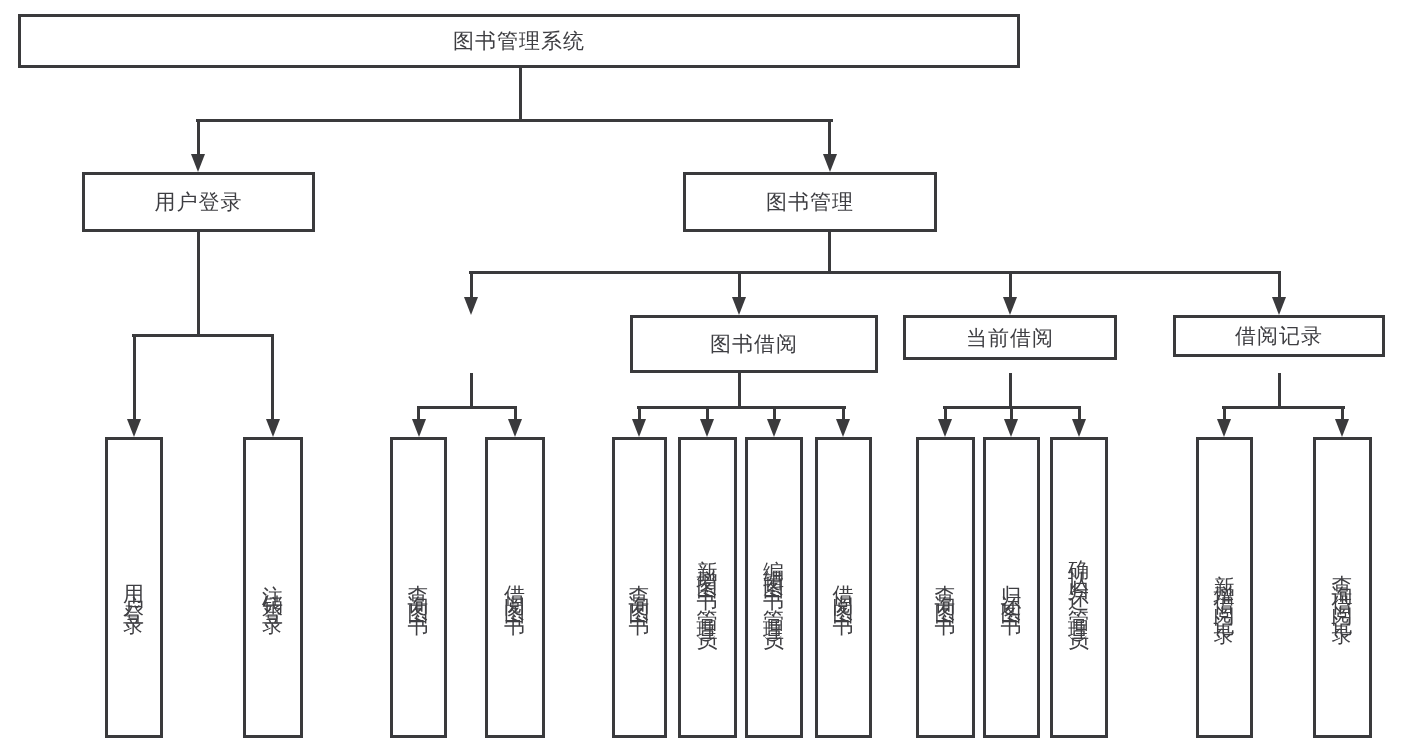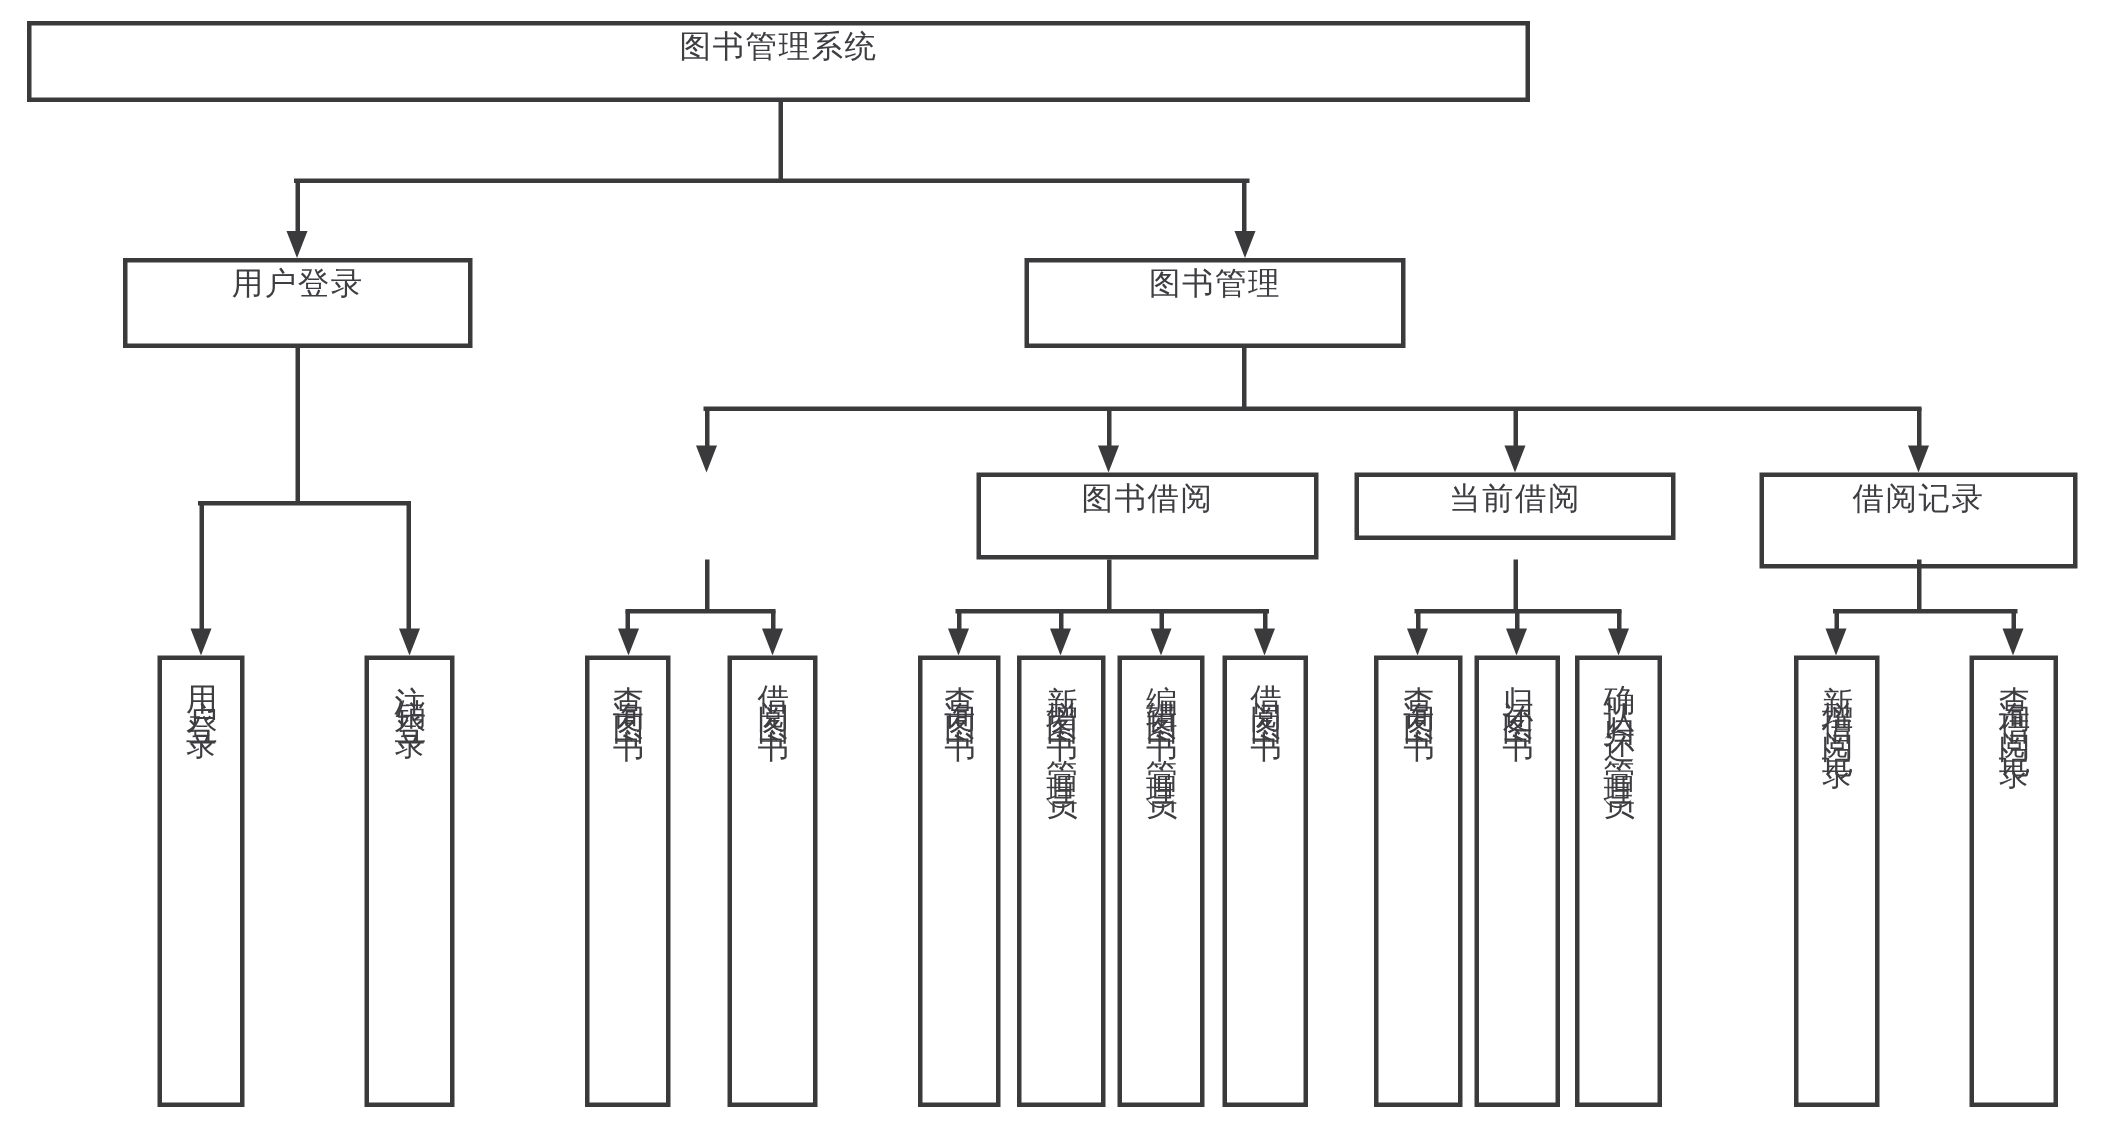--- a/index.html
+++ b/index.html
@@ -9,20 +9,21 @@
     background:#ffffff;
     font-family:"Liberation Sans","DejaVu Sans",sans-serif;
     overflow:hidden;
   }
   .box{
     position:absolute;
     background:#ffffff;
     border:3px solid #3a3a3c;
     box-sizing:border-box;
     display:flex;
+    align-items:center;
     justify-content:center;
     color:#3e3e42;
   }
   .hbox span{
     font-size:21px;
     letter-spacing:1px;
     white-space:nowrap;
   }
   .vbox span{
     writing-mode:vertical-rl;
@@ -86,27 +87,27 @@
   <div class="line" style="left:469px;top:271px;width:812px;height:3px"></div>
   <div class="line" style="left:470px;top:272px;width:3px;height:27px"></div>
   <div class="arrow" style="left:464px;top:297px"></div>
   <div class="line" style="left:738px;top:272px;width:3px;height:27px"></div>
   <div class="arrow" style="left:732px;top:297px"></div>
   <div class="line" style="left:1009px;top:272px;width:3px;height:27px"></div>
   <div class="arrow" style="left:1003px;top:297px"></div>
   <div class="line" style="left:1278px;top:272px;width:3px;height:27px"></div>
   <div class="arrow" style="left:1272px;top:297px"></div>
 
-  <div class="box hbox" style="left:651px;top:315px;width:228px;height:58px">
+  <div class="box hbox" style="left:630px;top:315px;width:248px;height:58px">
     <span>图书借阅</span>
   </div>
   <div class="box hbox" style="left:903px;top:315px;width:214px;height:45px">
     <span>当前借阅</span>
   </div>
-  <div class="box hbox" style="left:1173px;top:315px;width:212px;height:64px">
+  <div class="box hbox" style="left:1173px;top:315px;width:212px;height:42px">
     <span>借阅记录</span>
   </div>
 
   <div class="line" style="left:470px;top:373px;width:3px;height:34px"></div>
   <div class="line" style="left:417px;top:406px;width:100px;height:3px"></div>
   <div class="line" style="left:417px;top:407px;width:3px;height:14px"></div>
   <div class="arrow" style="left:412px;top:419px"></div>
   <div class="line" style="left:514px;top:407px;width:3px;height:14px"></div>
   <div class="arrow" style="left:508px;top:419px"></div>
 

